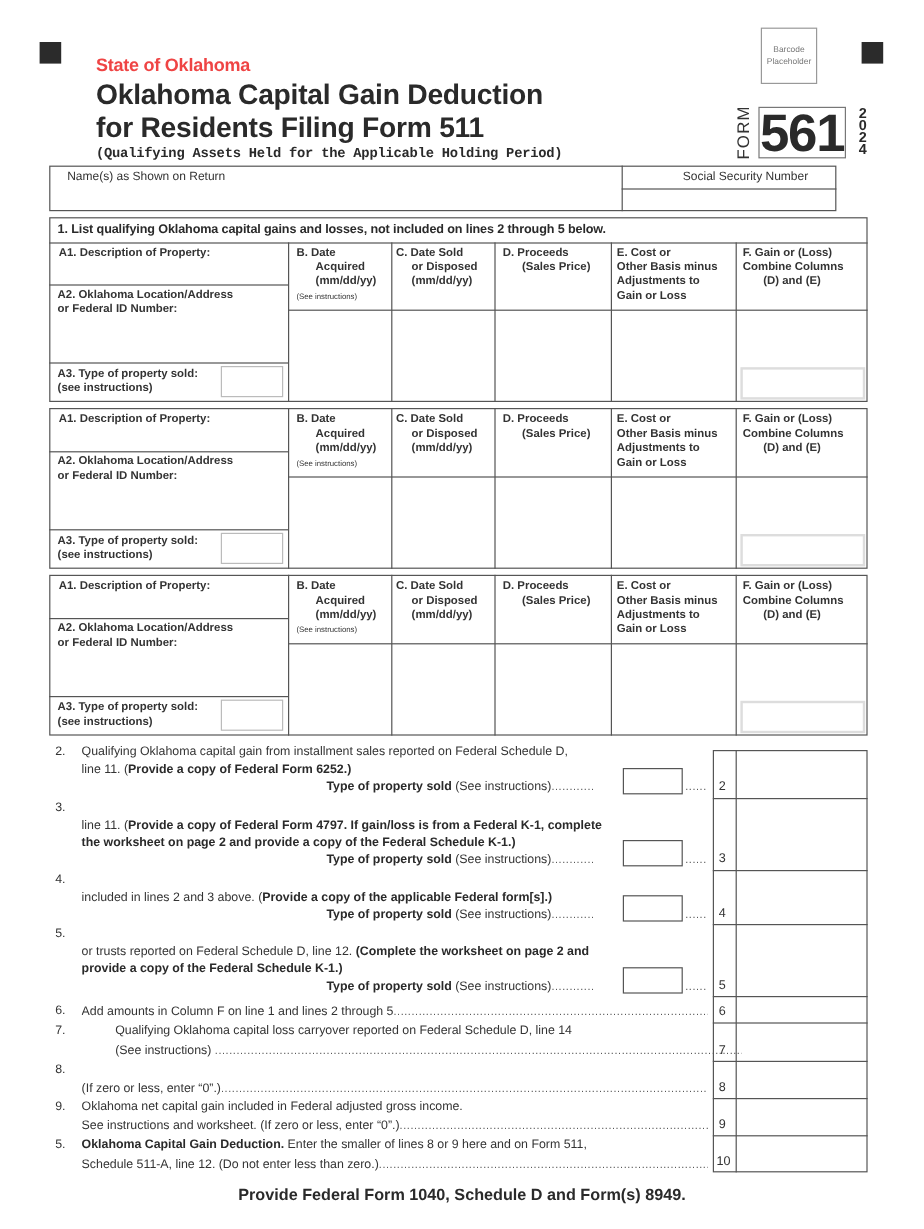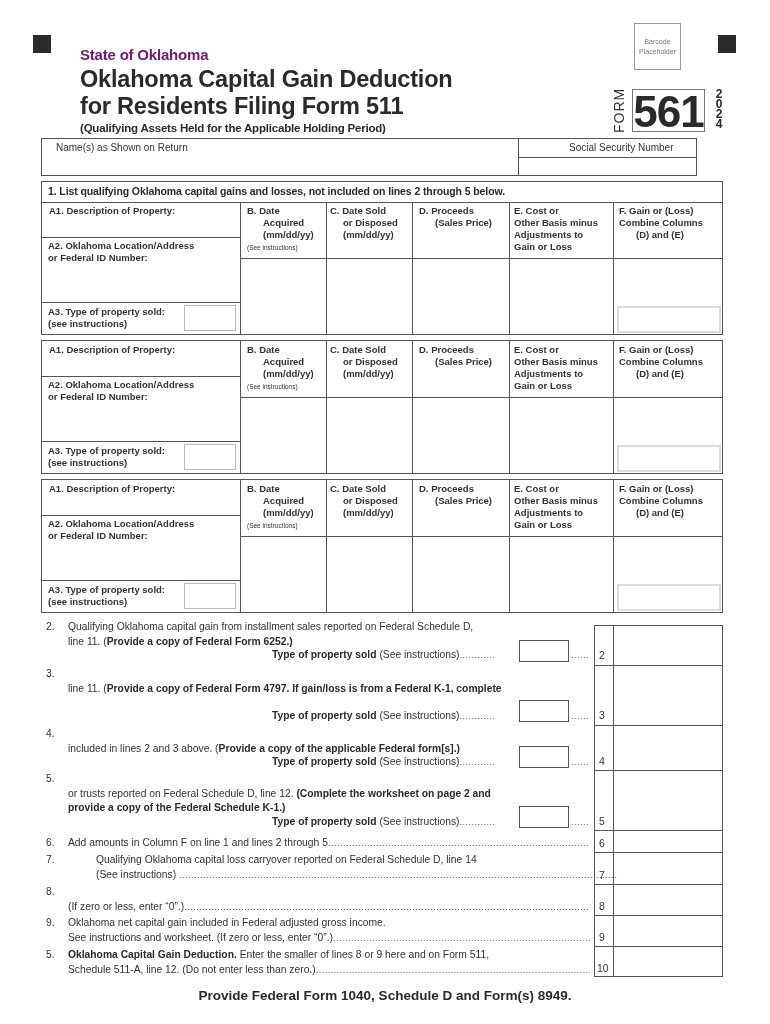--- a/index.html
+++ b/index.html
@@ -1,20 +1,20 @@
 <!DOCTYPE html>
 <html><head>
 <meta charset="utf-8">
 <style>
   * { box-sizing: border-box; margin: 0; padding: 0; }
   html, body { width: 770px; height: 1024px; background: #ffffff; overflow: hidden; }
   body { position: relative; font-family: "Liberation Sans", sans-serif; color: #2a2a2a; }
   .abs { position: absolute; }
   .sq { width: 18px; height: 18px; background: #2b2b2b; }
-  .state { font-size: 15px; font-weight: 700; color: #701a75; letter-spacing: -0.2px; }
+  .state { font-size: 15px; font-weight: 700; color: #ef4444; letter-spacing: -0.2px; }
   .title { font-size: 23.5px; font-weight: 700; line-height: 27px; color: #2a2a2a; letter-spacing: -0.2px; }
   .subtitle { font-size: 11.5px; font-weight: 700; color: #2a2a2a; letter-spacing: -0.2px; }
   .barcode { border: 1px solid #999; width: 47px; height: 47px; font-size: 7px; color: #777; text-align: center; display: flex; align-items: center; justify-content: center; line-height: 10px; }
   .formword { font-size: 14px; color: #333; transform: rotate(-90deg); transform-origin: left top; letter-spacing: 1px; }
   .formnum { border: 1px solid #777; width: 73px; height: 43px; font-size: 44px; font-weight: 700; line-height: 43px; text-align: center; color: #2a2a2a; letter-spacing: -1px; }
   .year { font-size: 12px; font-weight: 700; line-height: 10px; width: 10px; text-align: center; color: #2a2a2a; }
   .box { border: 1px solid #555; }
   .lbl { font-size: 10px; color: #333; }
   .hl { position: absolute; height: 0; border-top: 1px solid #555; }
   .vl { position: absolute; width: 0; border-left: 1px solid #555; }
@@ -33,21 +33,21 @@
 </style>
 </head>
 <body>
 
 <div class="abs sq" style="left:33px;top:35px;"></div>
 <div class="abs sq" style="left:718px;top:35px;"></div>
 
 <div class="abs state" style="left:80px;top:46px;">State of Oklahoma</div>
 <div class="abs title" style="left:80px;top:66px;">Oklahoma Capital Gain Deduction</div>
 <div class="abs title" style="left:80px;top:93px;">for Residents Filing Form 511</div>
-<div class="abs subtitle" style="left:80px;top:122px;">(Qualifying Assets Held for the Applicable Holding Period)</div>
+<div class="abs subtitle" style="left:80px;top:122px;font-family:Liberation Mono, monospace;">(Qualifying Assets Held for the Applicable Holding Period)</div>
 
 <div class="abs barcode" style="left:634px;top:23px;">
   <div><span>Barcode</span><br><span>Placeholder</span></div>
 </div>
 
 <div class="abs formword" style="left:611px;top:133px;">FORM</div>
 <div class="abs formnum" style="left:632px;top:89px;">561</div>
 <div class="abs" style="left:714px;top:89px;">
   <div class="year">2</div>
   <div class="year">0</div>
@@ -189,20 +189,21 @@
   <span>line 11. (</span><b>Provide a copy of Federal Form 6252.)</b>
 </div>
 <div class="abs ln ltxt" style="left:272px;top:648px;"><b>Type of property sold</b><span> (See instructions)</span><span class="dots">............</span></div>
 <div class="abs lnbox" style="left:519px;top:640px;"></div>
 <div class="abs dots" style="left:571px;top:650px;">......</div>
 
 <div class="abs ln" style="left:46px;top:667px;">3.</div>
 <div class="abs ln ltxt" style="left:68px;top:667px;">
   <br>
   <span>line 11. (</span><b>Provide a copy of Federal Form 4797. If gain/loss is from a Federal K-1, complete</b><br>
+  <b>the worksheet on page 2 and provide a copy of the Federal Schedule K-1.)</b>
 </div>
 <div class="abs ln ltxt" style="left:272px;top:709px;"><b>Type of property sold</b><span> (See instructions)</span><span class="dots">............</span></div>
 <div class="abs lnbox" style="left:519px;top:700px;"></div>
 <div class="abs dots" style="left:571px;top:711px;">......</div>
 
 <div class="abs ln" style="left:46px;top:727px;">4.</div>
 <div class="abs ln ltxt" style="left:68px;top:727px;">
   <br>
   <span>included in lines 2 and 3 above. (</span><b>Provide a copy of the applicable Federal form[s].)</b>
 </div>

